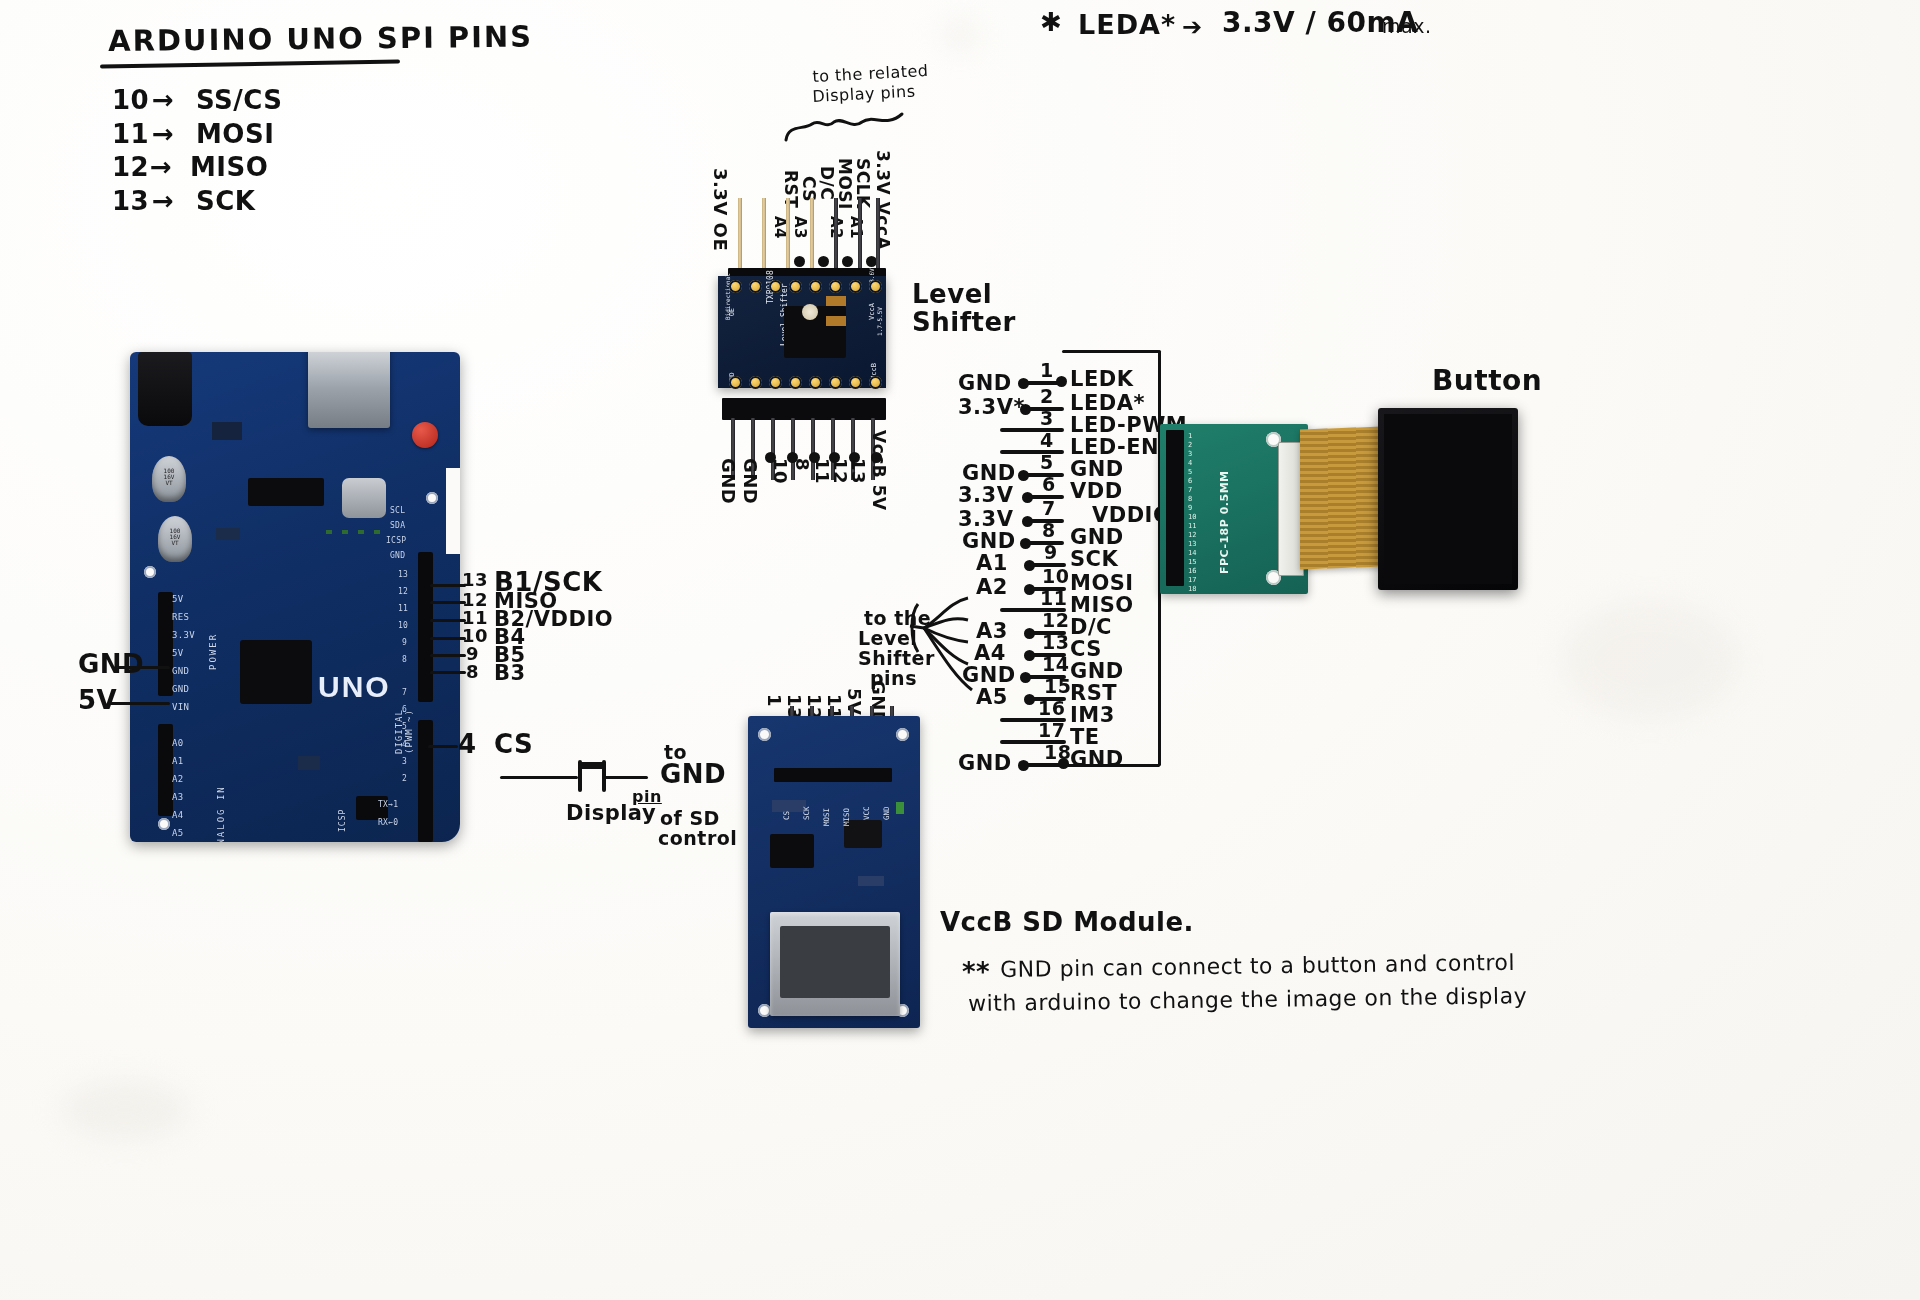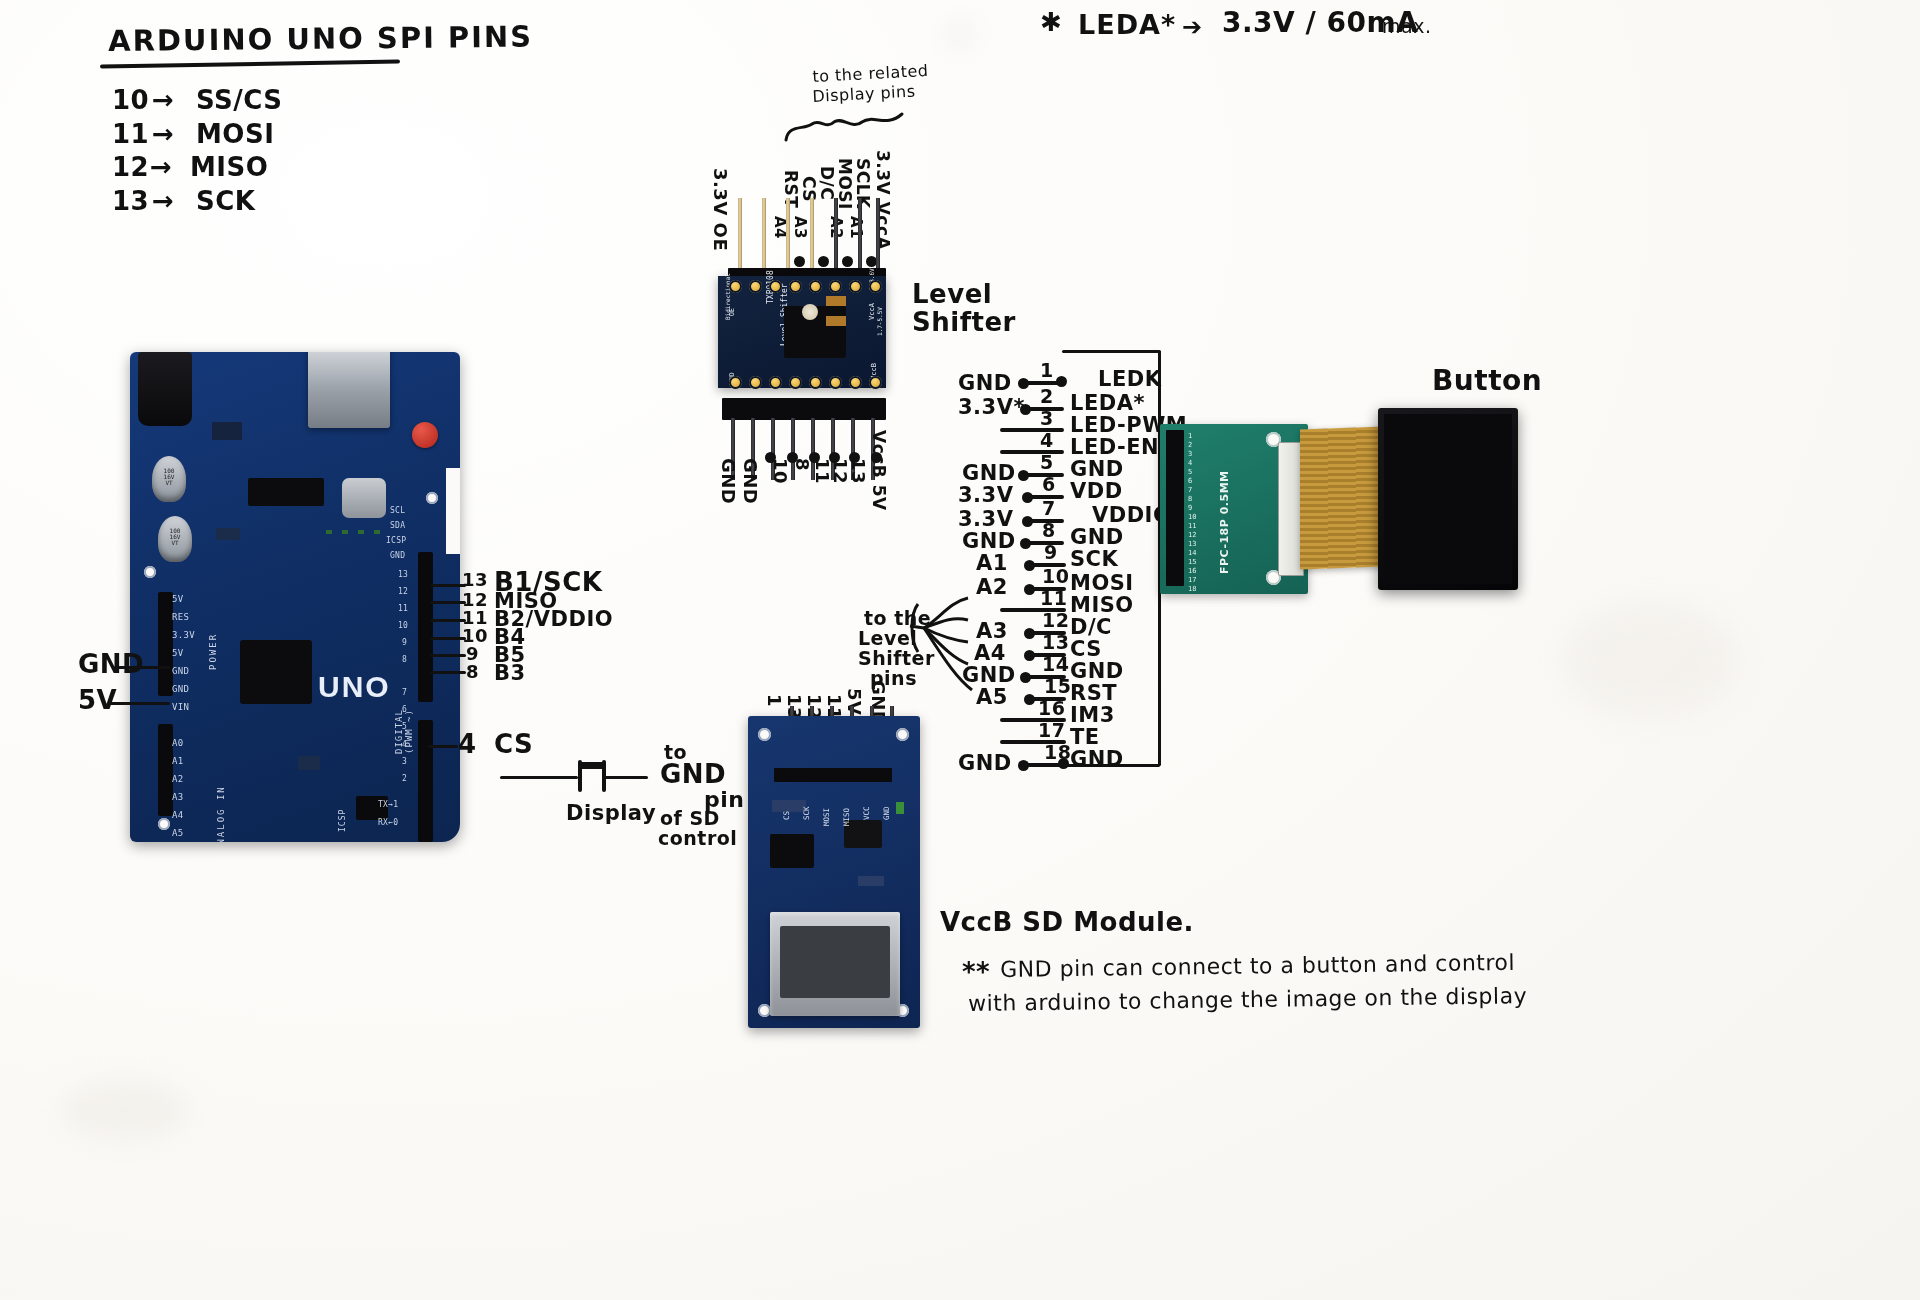--- a/index.html
+++ b/index.html
@@ -274,21 +274,21 @@
 
 <div>
   <div class="ink h" style="left:500px;top:776px;width:78px;"></div>
   <div class="ink v" style="left:578px;top:760px;height:32px;width:4px;"></div>
   <div class="ink v" style="left:602px;top:760px;height:32px;width:4px;"></div>
   <div class="ink h" style="left:578px;top:762px;width:28px;height:7px;"></div>
   <div class="ink h" style="left:604px;top:776px;width:44px;"></div>
   <div class="hand md" style="left:566px;top:802px;">Display</div>
   <div class="hand md" style="left:664px;top:742px;font-size:19px;">to</div>
   <div class="hand lg" style="left:660px;top:760px;">GND</div>
-  <div class="hand md" style="left:704px;top:788px;font-size:22px;">pin</div>
+  <div class="hand md" style="left:632px;top:788px;font-size:16px;text-decoration:underline;">pin</div>
   <div class="hand md" style="left:660px;top:808px;font-size:19px;">of SD</div>
   <div class="hand md" style="left:658px;top:828px;font-size:19px;">control</div>
 </div>
 
 <div>
 
   <div class="hand sm" style="left:812px;top:68px;font-size:16px;font-weight:400;transform:rotate(-3deg);">to the related</div>
   <div class="hand sm" style="left:812px;top:88px;font-size:16px;font-weight:400;transform:rotate(-3deg);">Display pins</div>
   <svg style="position:absolute;left:782px;top:108px;" width="126" height="34">
     <path d="M4 32 C6 16, 22 22, 30 16 C38 10, 44 22, 52 14 C60 8, 70 22, 80 14 C92 6, 104 20, 120 6" fill="none" stroke="#111" stroke-width="3" stroke-linecap="round"></path>
@@ -387,21 +387,21 @@
   <div class="hand lg" style="left:912px;top:308px;">Shifter</div>
 </div>
 
 <div>
 
   <div class="hand md" style="left:958px;top:372px;">GND</div>
   <div class="dot" style="left:1018px;top:378px;"></div>
   <div class="ink h" style="left:1024px;top:381px;width:40px;height:4px;"></div>
   <div class="hand sm" style="left:1040px;top:360px;font-size:19px;">1</div>
   <div class="dot" style="left:1056px;top:376px;"></div>
-  <div class="hand md" style="left:1070px;top:368px;margin-left:28px;">LEDK</div>
+  <div class="hand md" style="left:1070px;top:368px;">LEDK</div>
 
   <div class="hand md" style="left:958px;top:396px;">3.3V*</div>
   <div class="dot" style="left:1020px;top:404px;"></div>
   <div class="ink h" style="left:1026px;top:407px;width:38px;height:4px;"></div>
   <div class="hand sm" style="left:1040px;top:386px;font-size:19px;">2</div>
   <div class="hand md" style="left:1070px;top:392px;">LEDA*</div>
 
   <div class="ink h" style="left:1000px;top:428px;width:64px;height:4px;"></div>
   <div class="hand sm" style="left:1040px;top:408px;font-size:19px;">3</div>
   <div class="hand md" style="left:1070px;top:414px;">LED-PWM</div>

